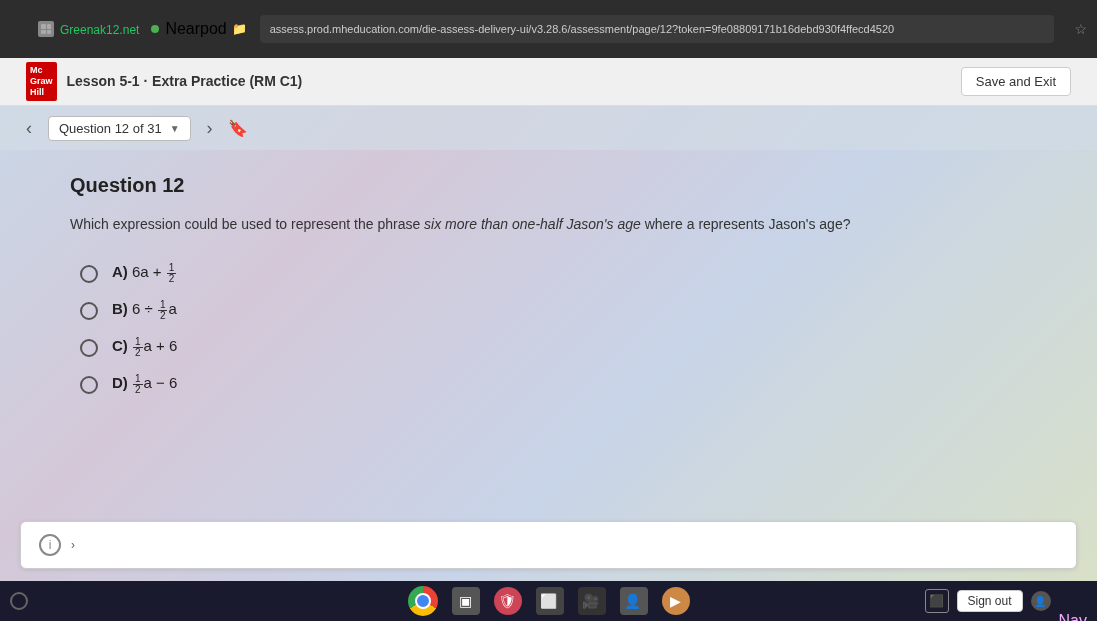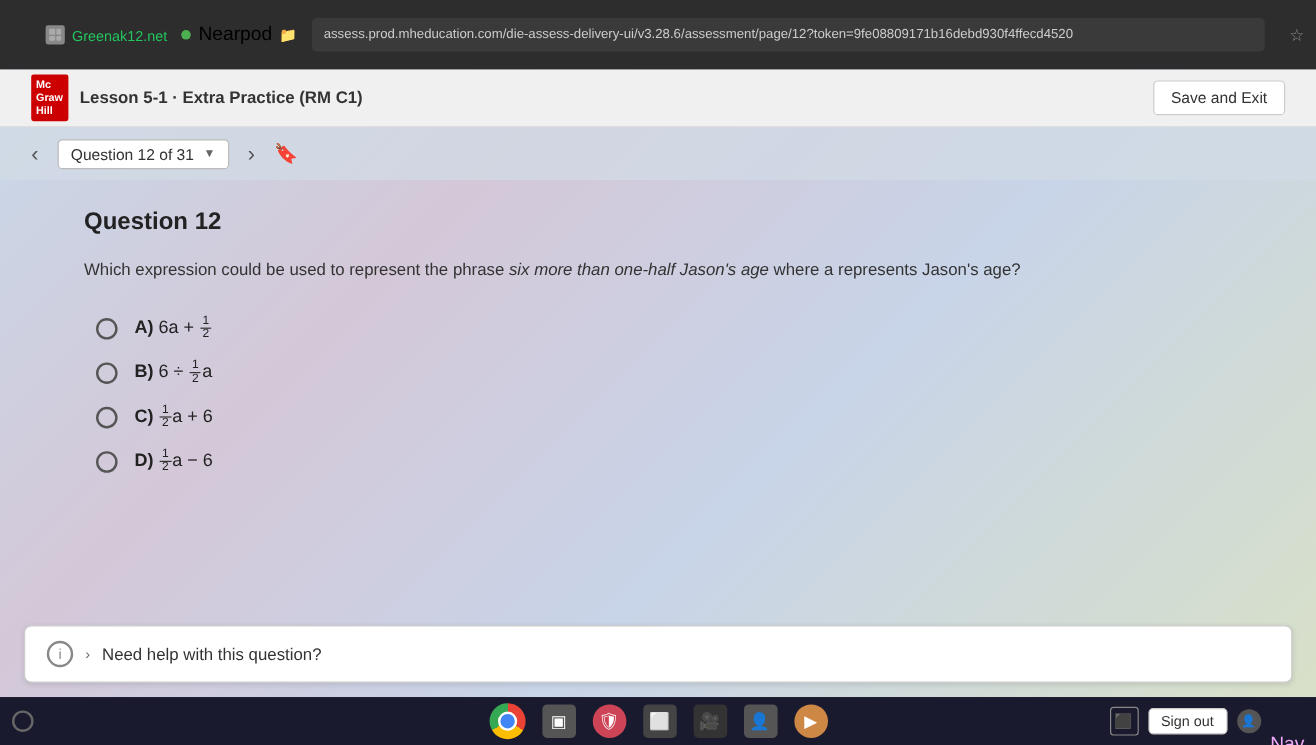--- a/index.html
+++ b/index.html
@@ -481,21 +481,20 @@
 
     </div>
   </div>
 
   <div class="help-section">
     <div class="help-bar">
       <div class="help-circle">
         <span>i</span>
       </div>
       <span class="help-arrow">›</span>
-      <span class="help-text">Need help with this question?</span>
     </div>
   </div>
 
 </div>
 
 <div class="taskbar">
   <div class="taskbar-left">
     <div class="circle-btn"></div>
   </div>
 

